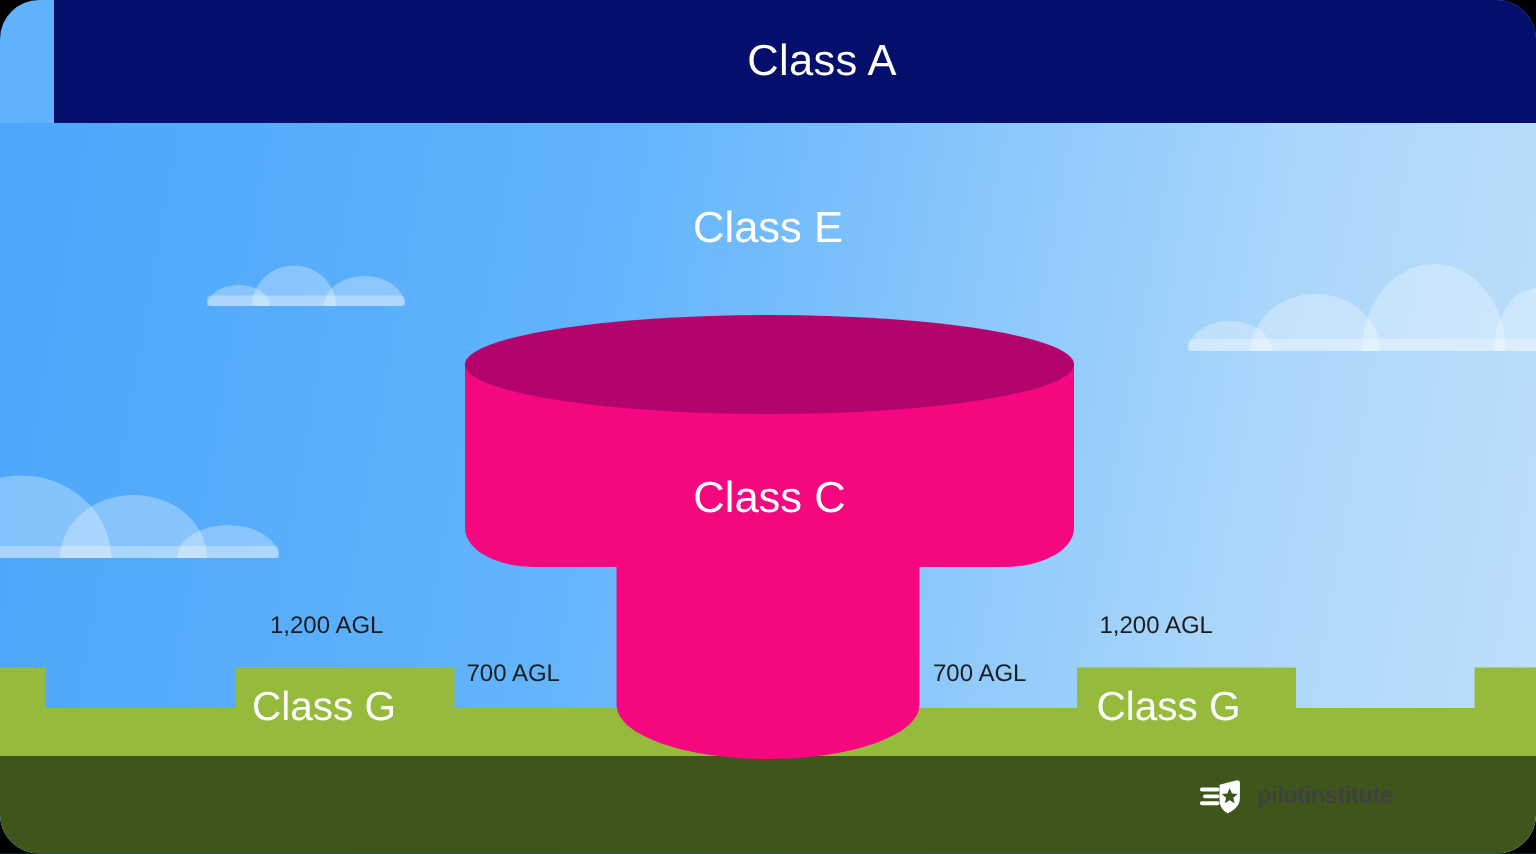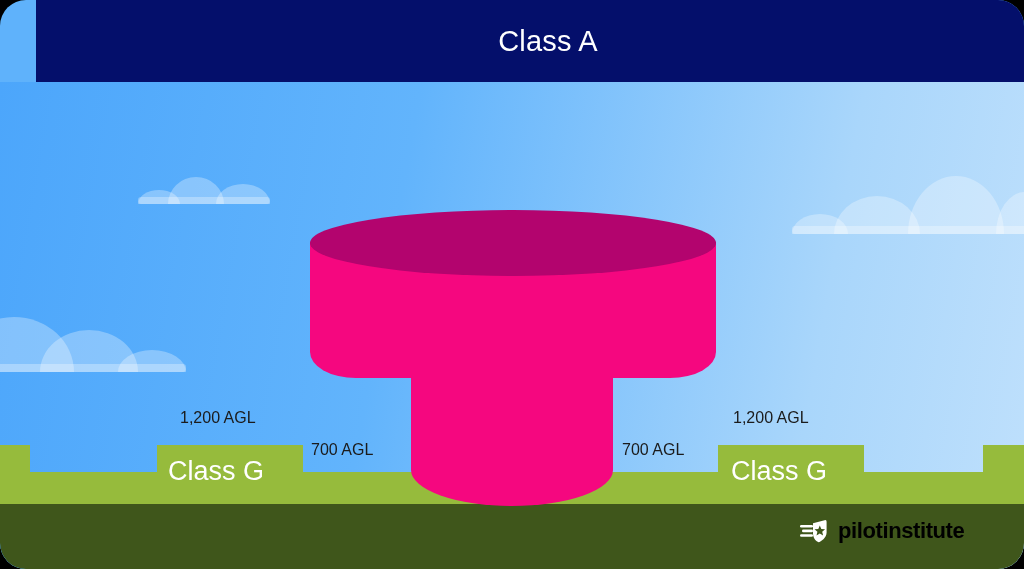--- a/index.html
+++ b/index.html
@@ -168,22 +168,22 @@
   
   .logo {
     position: absolute;
     left: 800px; top: 517px;
     display: flex;
     align-items: center;
     gap: 8px;
   }
   .logo-mark { display: block; }
   .logo-text {
-    color: #000000;
-    font-size: 22px;
+    color: #404040;
+    font-size: 16px;
     font-weight: bold;
     letter-spacing: -0.4px;
     text-align: center;
   }
 </style>
 </head>
 <body>
 
 <div id="stage">
   <div id="card">
@@ -207,39 +207,41 @@
       <div class="b pf c3b"></div>
       <div class="b pf c3c"></div>
       <div class="b pf c3d"></div>
       <div class="b pf c3e"></div>
     </div>
 
     <div class="class-a">
       <span class="class-a-label">Class A</span>
     </div>
 
+    <div class="class-e-label">Class E</div>
 
     <div class="ground-green" id="g-left-outer"></div>
     <div class="ground-green" id="g-left-low"></div>
     <div class="ground-green" id="g-left-mid"></div>
     <div class="ground-green" id="g-left-step"></div>
     <div class="ground-green" id="g-center"></div>
     <div class="ground-green" id="g-right-step"></div>
     <div class="ground-green" id="g-right-mid"></div>
     <div class="ground-green" id="g-right-low"></div>
     <div class="ground-green" id="g-right-outer"></div>
     <div class="ground-dark"></div>
 
     <div class="class-g-label" id="class-g-left">Class G</div>
     <div class="class-g-label" id="class-g-right">Class G</div>
 
     <div class="cls-c-wrap">
       <div class="c-stem"></div>
       <div class="c-big-body"></div>
       <div class="c-big-top"></div>
+      <div class="class-c-label">Class C</div>
     </div>
 
     <div class="agl-label" id="agl-1200-left">1,200 AGL</div>
     <div class="agl-label" id="agl-700-left">700 AGL</div>
     <div class="agl-label" id="agl-700-right">700 AGL</div>
     <div class="agl-label" id="agl-1200-right">1,200 AGL</div>
 
     <div class="logo">
       <svg class="logo-mark" width="30" height="28" viewBox="0 0 30 28">
         <rect x="0" y="8" width="13" height="2.6" rx="1.3" fill="#ffffff"></rect>

